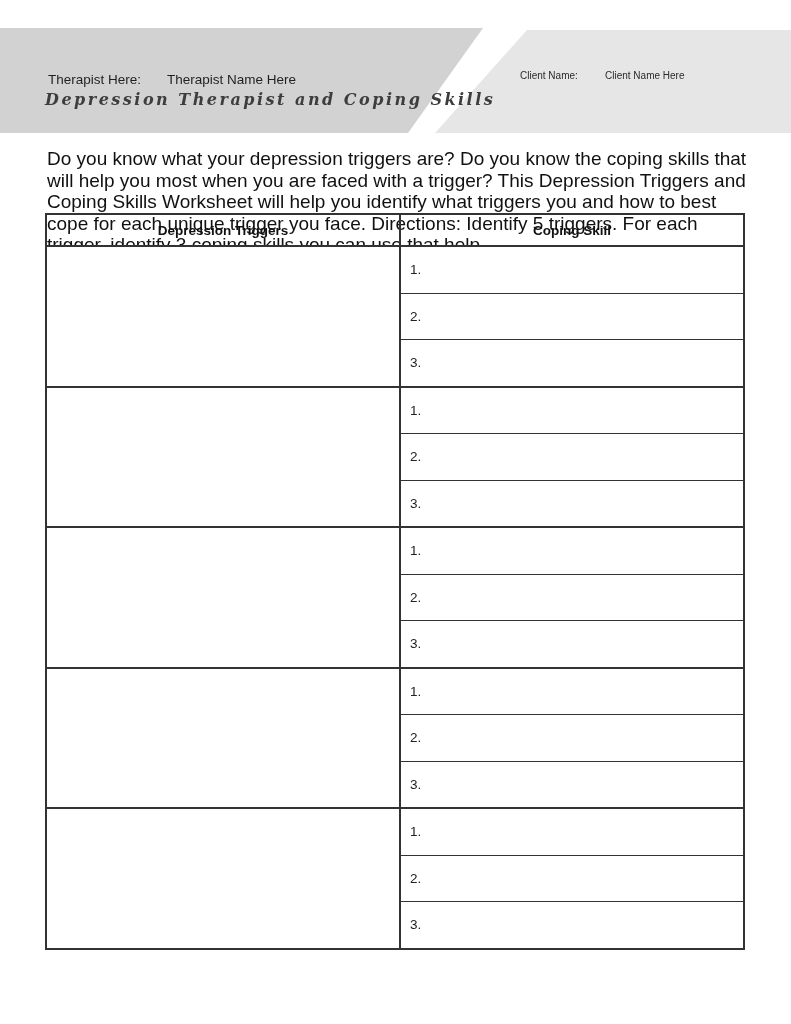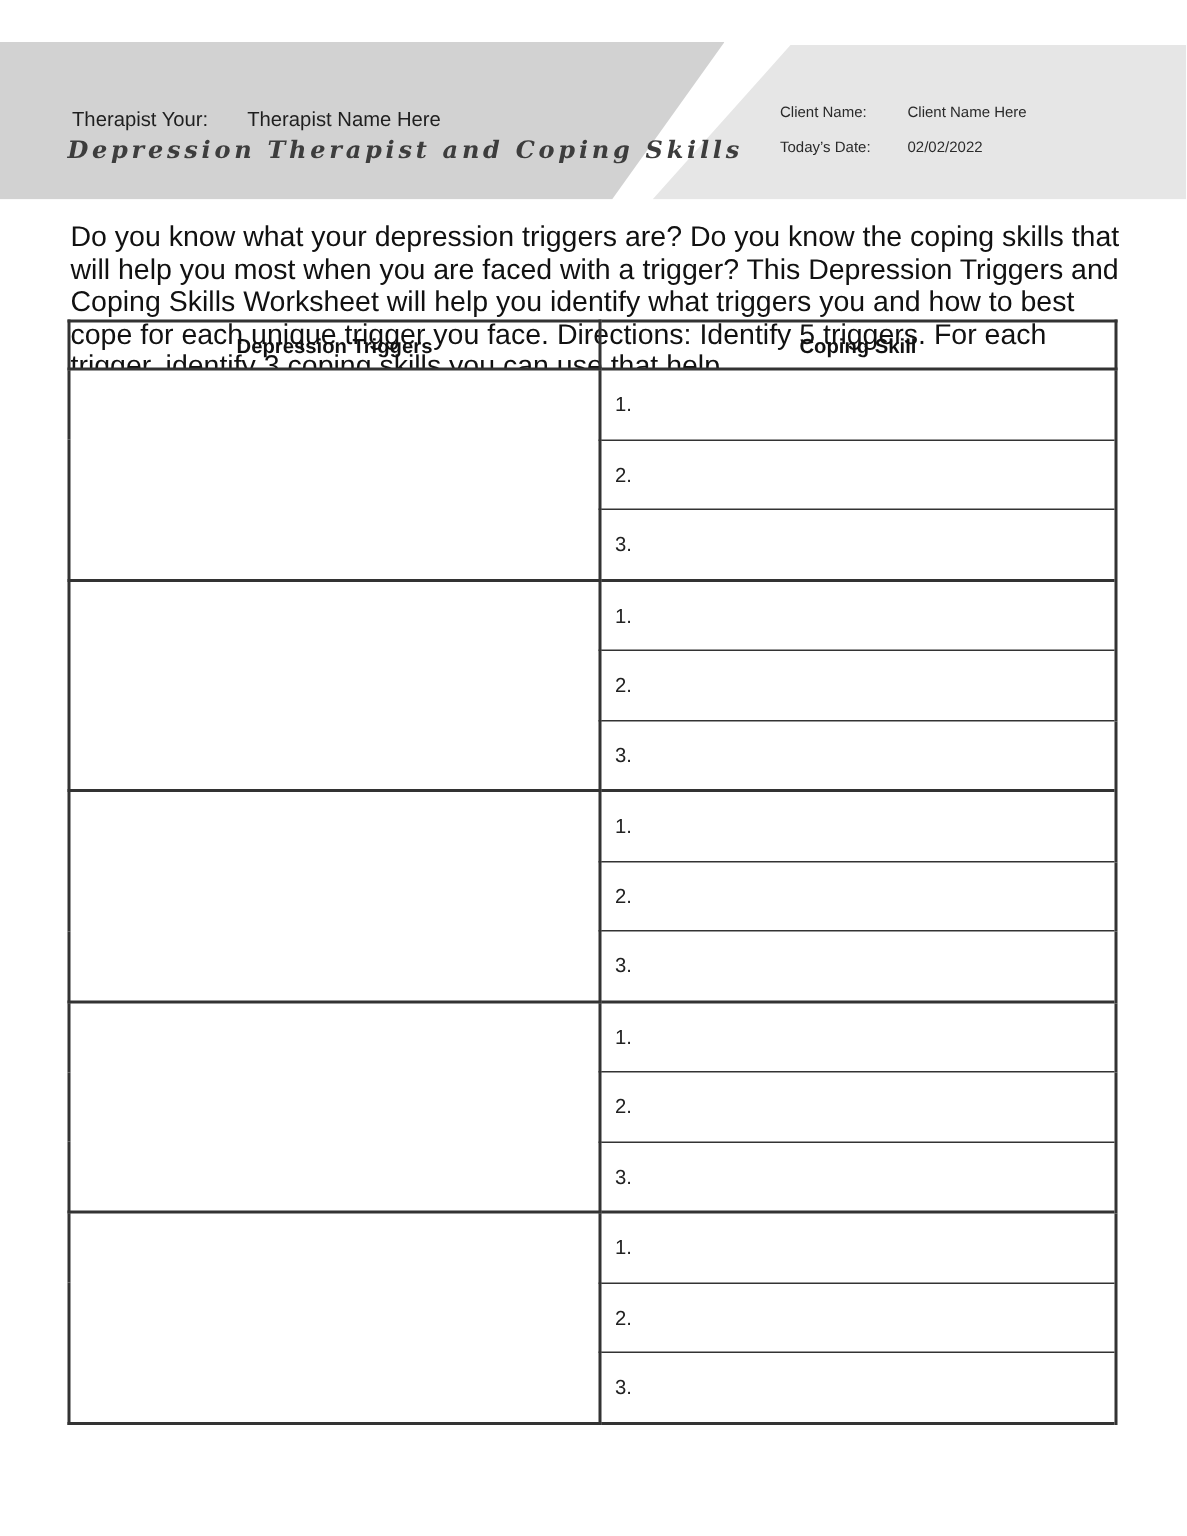--- a/index.html
+++ b/index.html
@@ -112,31 +112,28 @@
 </style>
 </head>
 <body>
 
 <div class="page">
 
   <div class="banner-left"></div>
   <div class="banner-right"></div>
 
   <div class="therapist-line">
-    <span class="label">Therapist Your:</span><span class="value">Therapist Name Here</span>
+    <span class="label">Therapist Here:</span><span class="value">Therapist Name Here</span>
   </div>
   <div class="worksheet-title">Depression Therapist and Coping Skills</div>
 
   <div class="client-block">
     <div class="row">
       <span class="label">Client Name:</span><span>Client Name Here</span>
     </div>
-    <div class="row">
-      <span class="label">Today’s Date:</span><span>02/02/2022</span>
-    </div>
   </div>
 
   <div class="intro">Do you know what your depression triggers are? Do you know the coping skills that will help you most when you are faced with a trigger? This Depression Triggers and Coping Skills Worksheet will help you identify what triggers you and how to best cope for each unique trigger you face. Directions: Identify 5 triggers. For each trigger, identify 3 coping skills you can use that help</div>
 
   <table class="wtable">
     <thead>
       <tr>
         <th class="col-trigger">Depression Triggers</th>
         <th>Coping Skill</th>
       </tr>

